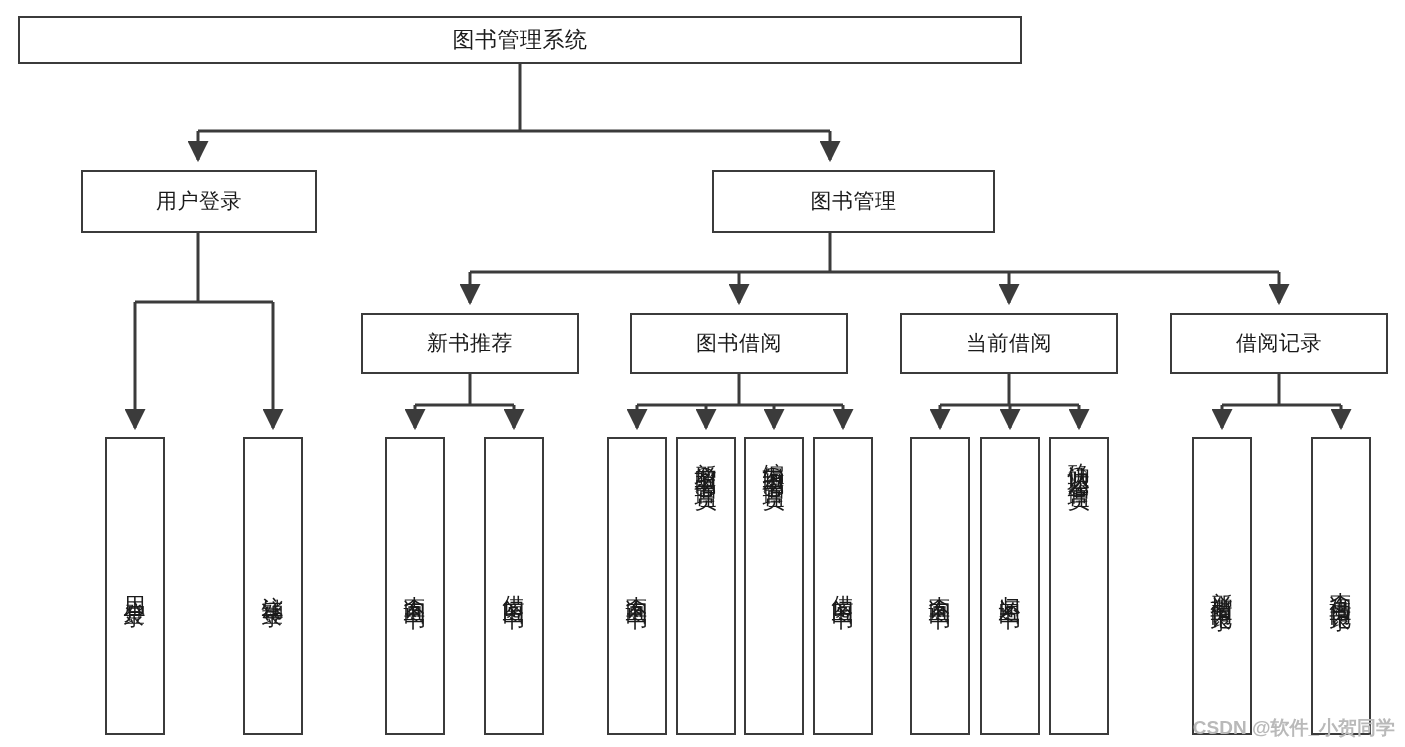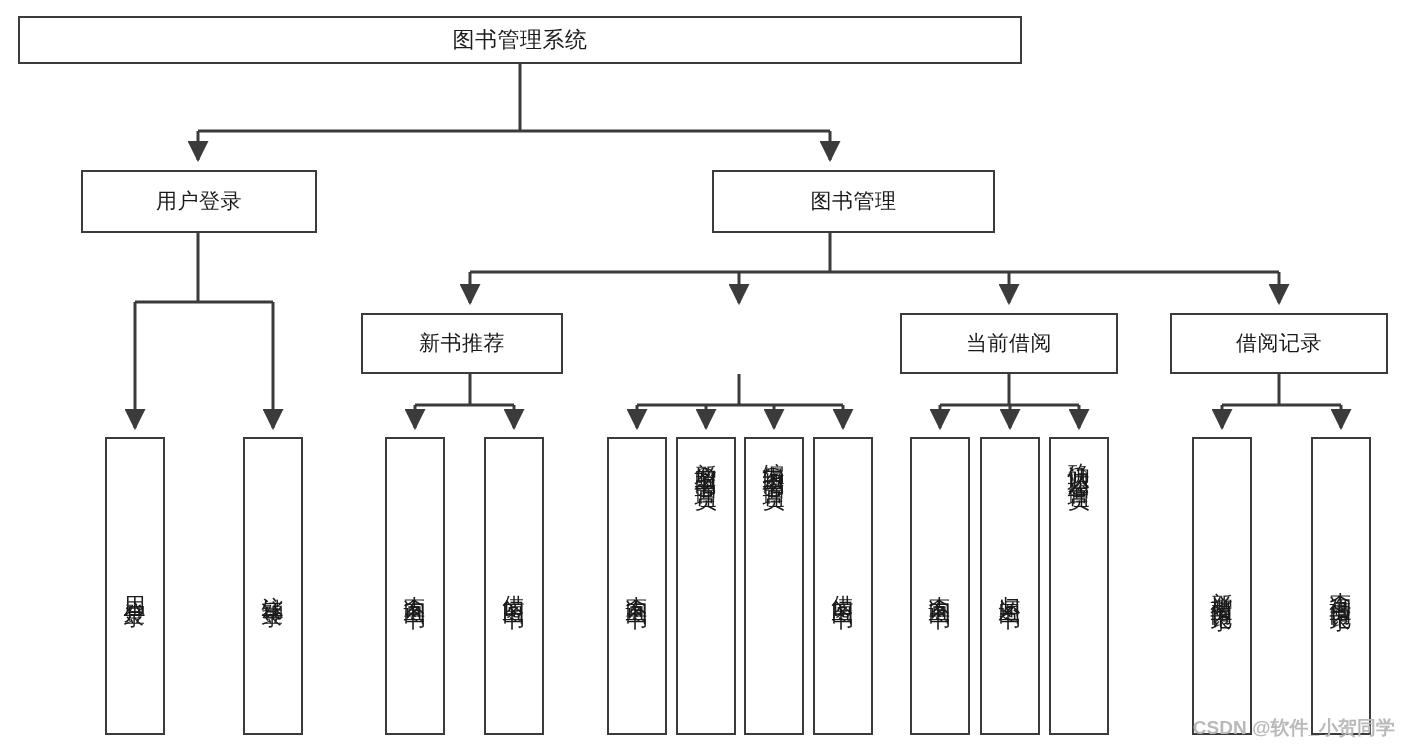--- a/index.html
+++ b/index.html
@@ -133,22 +133,25 @@
     <span class="node-label" style="color: rgb(26, 26, 26);">图书管理系统</span>
   </div>
 
   <div class="node-box level2" style="left: 81px; top: 170px; width: 236px; height: 63px; border-color: rgb(59, 59, 59); background: rgb(255, 255, 255);">
     <span class="node-label" style="color: rgb(26, 26, 26);">用户登录</span>
   </div>
   <div class="node-box level2" style="left: 712px; top: 170px; width: 283px; height: 63px; border-color: rgb(59, 59, 59); background: rgb(255, 255, 255);">
     <span class="node-label" style="color: rgb(26, 26, 26);">图书管理</span>
   </div>
 
-  <div class="node-box level3" style="left: 361px; top: 313px; width: 202px; height: 61px; border-color: rgb(59, 59, 59); background: rgb(255, 255, 255);">
+  <div class="node-box level3" style="left: 361px; top: 313px; width: 218px; height: 61px; border-color: rgb(59, 59, 59); background: rgb(255, 255, 255);">
     <span class="node-label" style="color: rgb(26, 26, 26);">新书推荐</span>
+  </div>
+  <div class="node-box level3" style="left: 630px; top: 313px; width: 218px; height: 61px; border-color: rgb(59, 59, 59); background: rgb(255, 255, 255);">
+    <span class="node-label" style="color: rgb(26, 26, 26);">图书借阅</span>
   </div>
   <div class="node-box level3" style="left: 1170px; top: 313px; width: 218px; height: 61px; border-color: rgb(59, 59, 59); background: rgb(255, 255, 255);">
     <span class="node-label" style="color: rgb(26, 26, 26);">借阅记录</span>
   </div>
   <div class="node-box level3" style="left: 900px; top: 313px; width: 218px; height: 61px; border-color: rgb(59, 59, 59); background: rgb(255, 255, 255);">
     <span class="node-label" style="color: rgb(26, 26, 26);">当前借阅</span>
   </div>
 
   <div class="node-box leaf vertical centered" style="left: 105px; top: 437px; width: 60px; height: 298px; border-color: rgb(59, 59, 59); background: rgb(255, 255, 255);">
     <span class="node-label" style="color: rgb(26, 26, 26);">用户登录</span>

